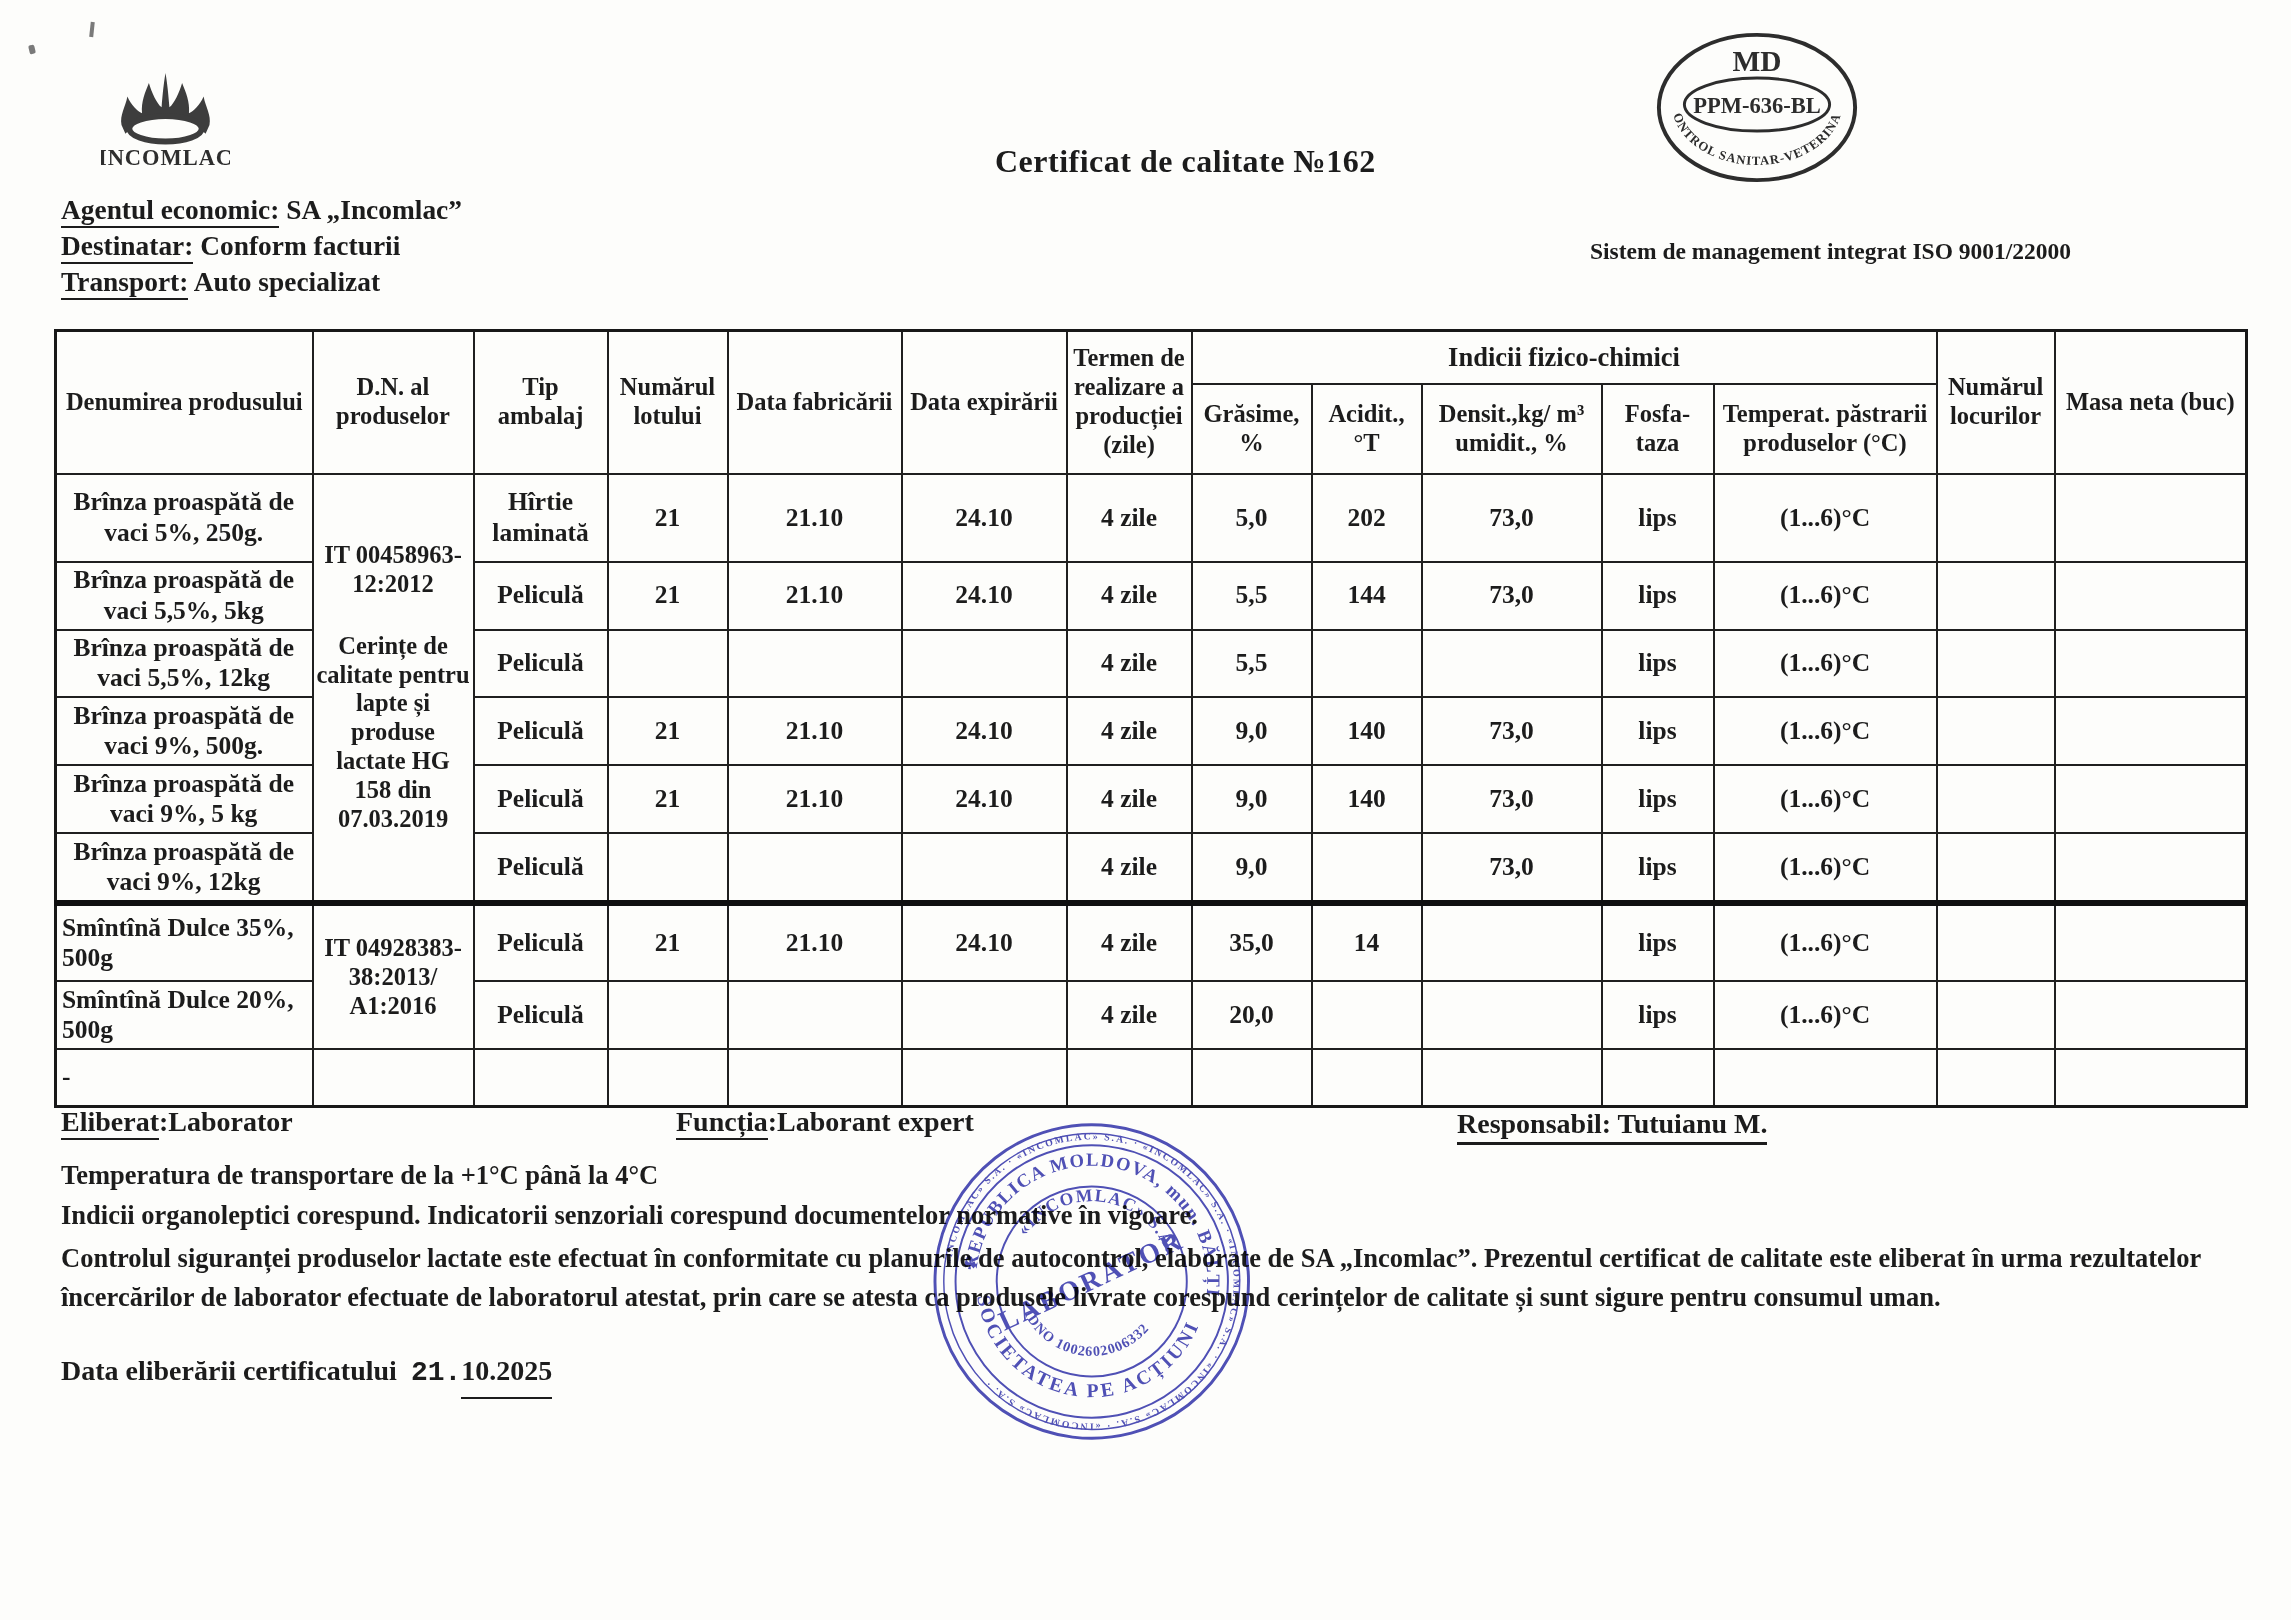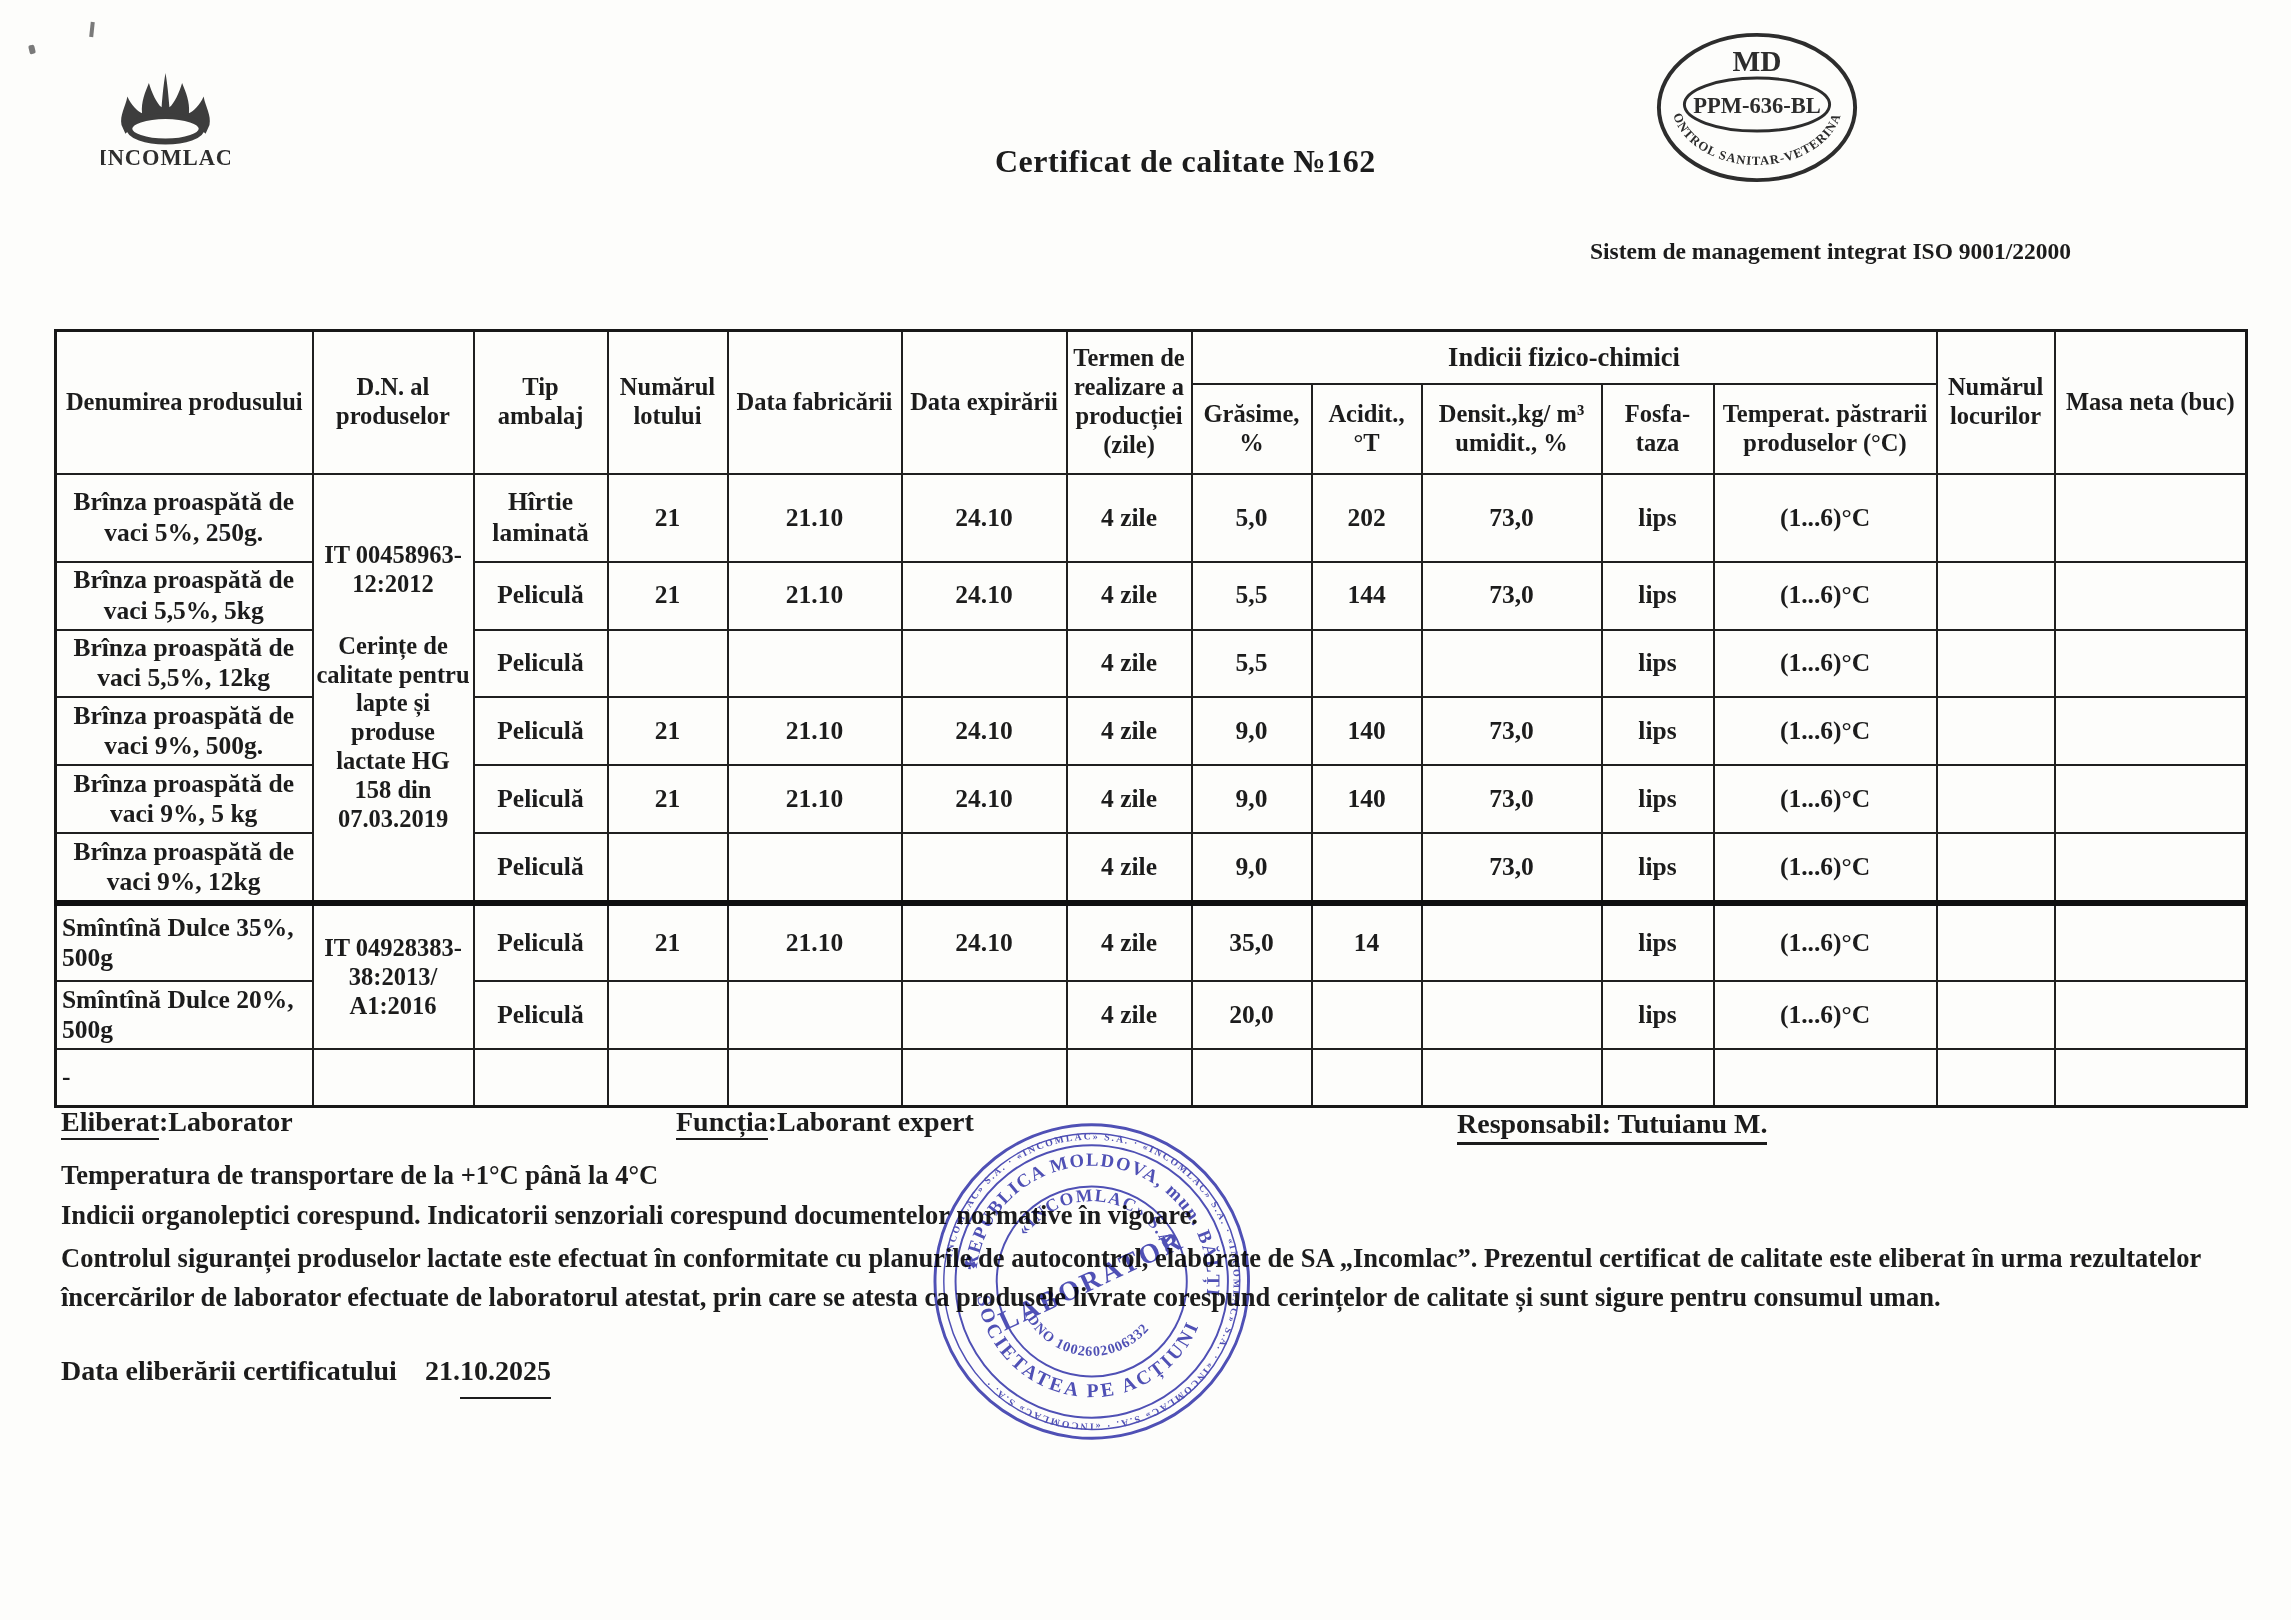--- a/index.html
+++ b/index.html
@@ -39,21 +39,21 @@
   
   .foot{font-size:26.5px;font-weight:bold;}
   .foot .lbl{border-bottom:2.9px solid #1c1c1c;padding-bottom:1px;}
   .eliberat{left:61px;top:1106px;font-size:28px;}
   .functia{left:676px;top:1106px;font-size:28px;}
   .responsabil{left:1457px;top:1108px;font-size:28px;border-bottom:3.9px solid #1c1c1c;padding-bottom:2px;}
   .p1{left:61px;top:1160px;}
   .p2{left:61px;top:1200px;}
   .p3{left:61px;top:1239px;width:2188px;line-height:39px;}
   .dateline{left:61px;top:1355px;font-size:28px;font-weight:bold;}
-  .dateline .dt{margin-left:28px;}
+  .dateline .dt{margin-left:14px;font-family:Liberation Mono, monospace;}
   .dateline .du{border-bottom:2.9px solid #1c1c1c;padding-bottom:11px;}
   
   .oval-stamp{left:1653px;top:29px;}
   .round-stamp{left:923px;top:1113px;opacity:.9;mix-blend-mode:multiply;transform:rotate(7deg);}
   .logo{left:101px;top:71px;}
   svg text{font-family:"Liberation Serif","DejaVu Serif",serif;}
 </style>
 </head>
 <body>
 
@@ -67,20 +67,25 @@
       <g fill="#3d3d3d">
         <path d="M66 2 C68 14 69 24 70 37 C75 33 80 22 83 12 C87 22 91 31 90 43 C95 41 101 35 105 26 C107 37 113 45 111 55 L107 64 C97 53 85 49 66 49 C47 49 35 53 25 64 L21 55 C19 45 25 37 27 26 C31 35 37 41 42 43 C41 31 45 22 49 12 C52 22 57 33 62 37 C63 24 64 14 66 2 Z"></path>
         <ellipse cx="66" cy="59" rx="37" ry="13" fill="#fdfdfb" stroke="#3d3d3d" stroke-width="6"></ellipse>
       </g>
       <text x="66" y="96" text-anchor="middle" font-size="23" font-weight="bold" letter-spacing="1" fill="#2e2e2e">INCOMLAC</text>
     </svg>
   </div>
 
   <div class="abs title">Certificat de calitate №162</div>
 
+  <div class="abs meta">
+    <div><span class="lbl">Agentul economic:</span><span> SA „Incomlac”</span></div>
+    <div><span class="lbl">Destinatar:</span><span> Conform facturii</span></div>
+    <div><span class="lbl">Transport:</span><span> Auto specializat</span></div>
+  </div>
 
   <div class="abs iso">Sistem de management integrat ISO 9001/22000</div>
 
   <div class="abs oval-stamp">
     <svg width="208" height="157" viewBox="0 0 212 160">
       <ellipse cx="106" cy="80" rx="100" ry="74" fill="none" stroke="#2d2d2d" stroke-width="4"></ellipse>
       <ellipse cx="106" cy="77" rx="74" ry="27" fill="none" stroke="#2d2d2d" stroke-width="3"></ellipse>
       <text x="106" y="43" text-anchor="middle" font-size="30" font-weight="bold" fill="#2d2d2d">MD</text>
       <text x="106" y="86" text-anchor="middle" font-size="23" font-weight="bold" fill="#2d2d2d">PPM-636-BL</text>
       <path id="ovalArc" d="M 22 92 A 87 63 0 0 0 190 92" fill="none"></path>

